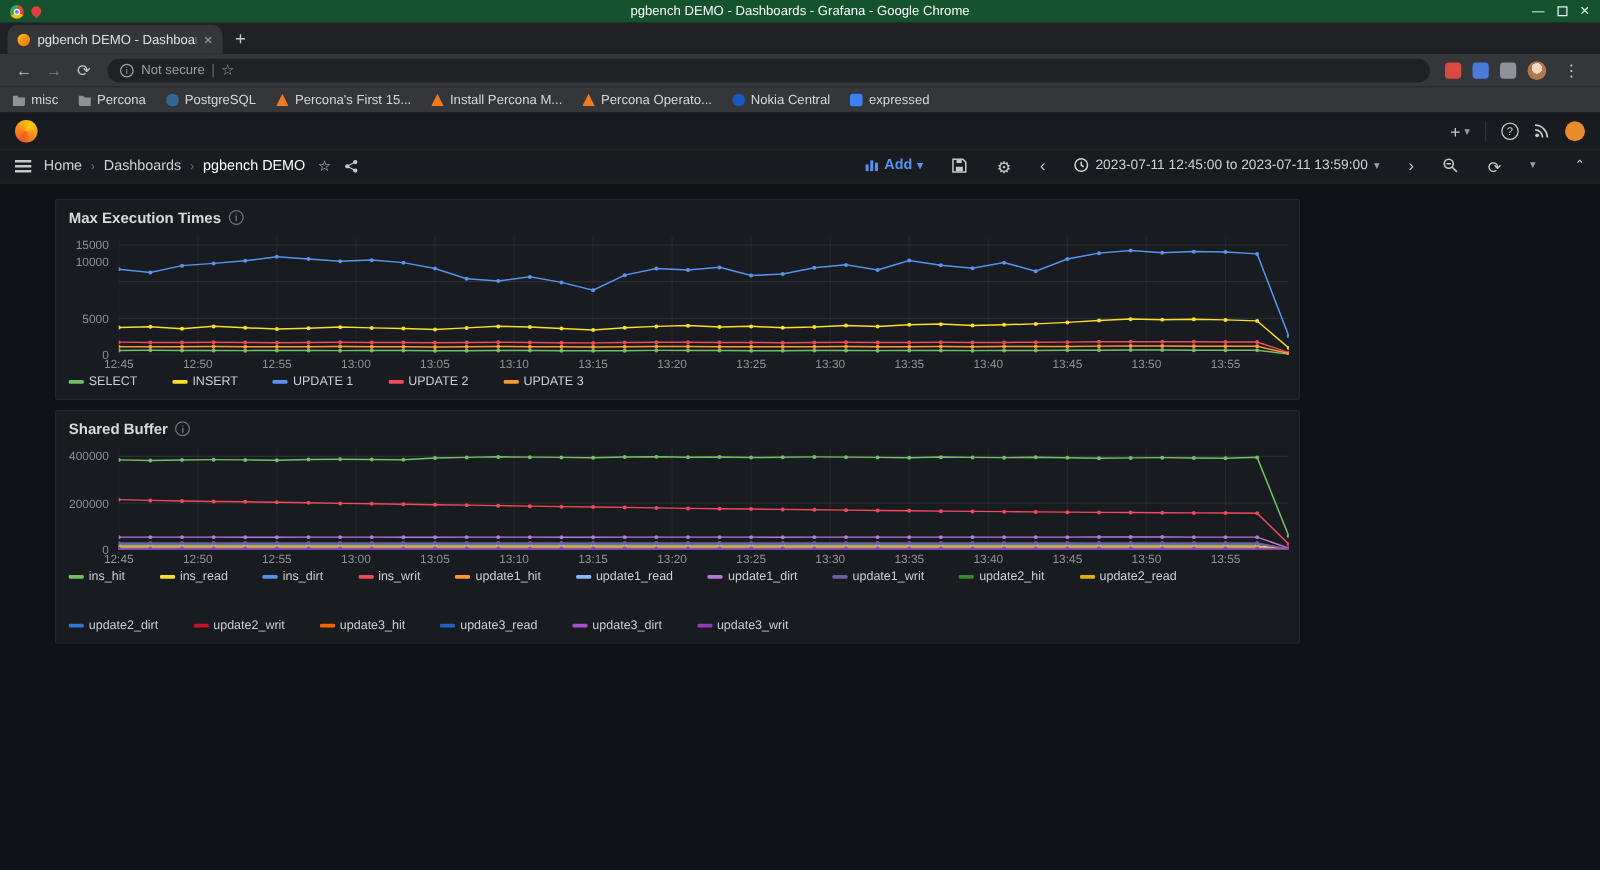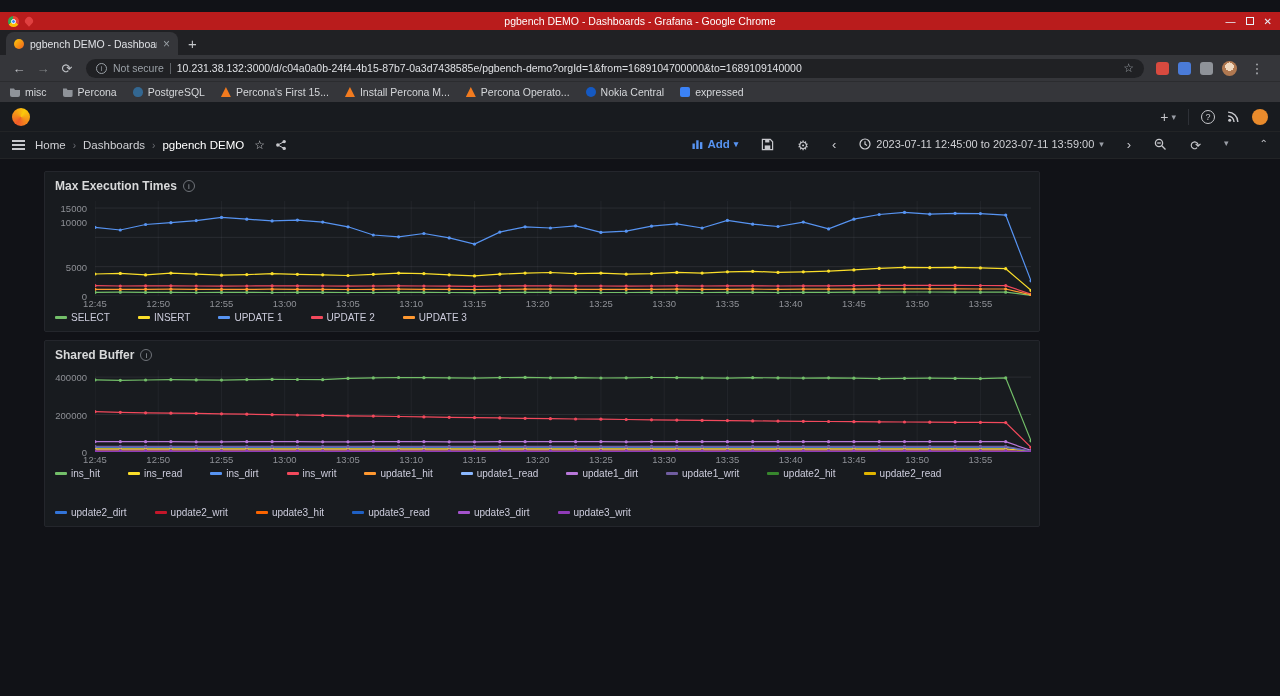--- a/index.html
+++ b/index.html
@@ -1,20 +1,20 @@
 <!DOCTYPE html>
 <html><head>
 <meta charset="utf-8">
 <style>
   * { margin:0; padding:0; box-sizing:border-box; }
   html,body { width:1280px; height:696px; overflow:hidden; }
   body { background:#111217; font-family:"Liberation Sans", sans-serif; }
 
   
-  .titlebar { position:relative; height:18px; background:#b91c1c; display:flex; align-items:center; padding:0 8px; gap:6px;margin-top:12px; }
+  .titlebar { position:relative; height:18px; background:#14532d; display:flex; align-items:center; padding:0 8px; gap:6px; }
   .win-title { position:absolute; left:0; right:0; text-align:center; color:#fdfdfd; font-size:10.5px; }
   .chrome-logo { position:relative; z-index:1; width:11px; height:11px; border-radius:50%; background:conic-gradient(#ea4335 0 33%, #fbbc05 33% 66%, #34a853 66% 100%); }
   .chrome-logo::after { content:""; position:absolute; inset:3px; background:#4285f4; border:1px solid #fff; border-radius:50%; }
   .pin { position:relative; z-index:1; width:8px; height:8px; background:#e04040; border-radius:50% 50% 50% 0; transform:rotate(-45deg); }
   .winctl { position:relative; z-index:1; margin-left:auto; display:flex; gap:10px; color:#eaf2fb; font-size:10px; align-items:center; }
   .winbox { width:8px; height:8px; border:1px solid #eaf2fb; display:inline-block; }
 
   
   .tabstrip { height:25px; background:#202124; display:flex; align-items:flex-end; padding-left:6px; }
   .tab { height:23px; width:172px; background:#35363a; border-radius:8px 8px 0 0; display:flex; align-items:center; gap:6px; padding:0 8px; color:#dfe1e5; font-size:10.5px; }
@@ -116,21 +116,20 @@
 </div>
 
 <div class="toolbar">
   <span class="navicon">←</span>
   <span class="navicon dim">→</span>
   <span class="navicon">⟳</span>
   <div class="urlbar">
     <span class="secinfo">i</span>
     <span>Not secure</span>
     <span class="urlsep"></span>
-    <span class="url">10.231.38.132:3000/d/c04a0a0b-24f4-4b15-87b7-0a3d7438585e/pgbench-demo?orgId=1&amp;from=1689104700000&amp;to=1689109140000</span>
     <span class="star">☆</span>
   </div>
   <div class="toolbar-right">
     <span class="ext red"></span>
     <span class="ext blue"></span>
     <span class="ext gray"></span>
     <span class="b-avatar"></span>
     <span class="navicon">⋮</span>
   </div>
 </div>

